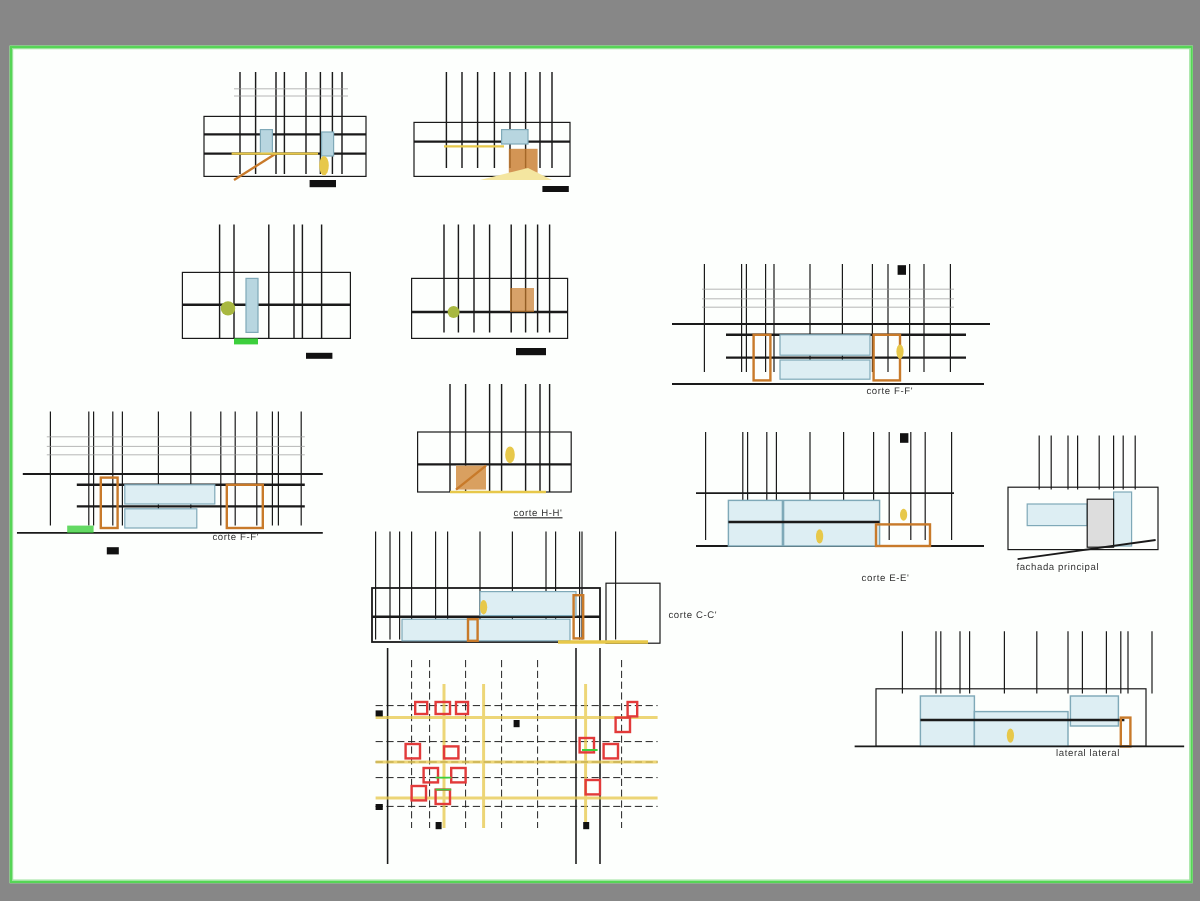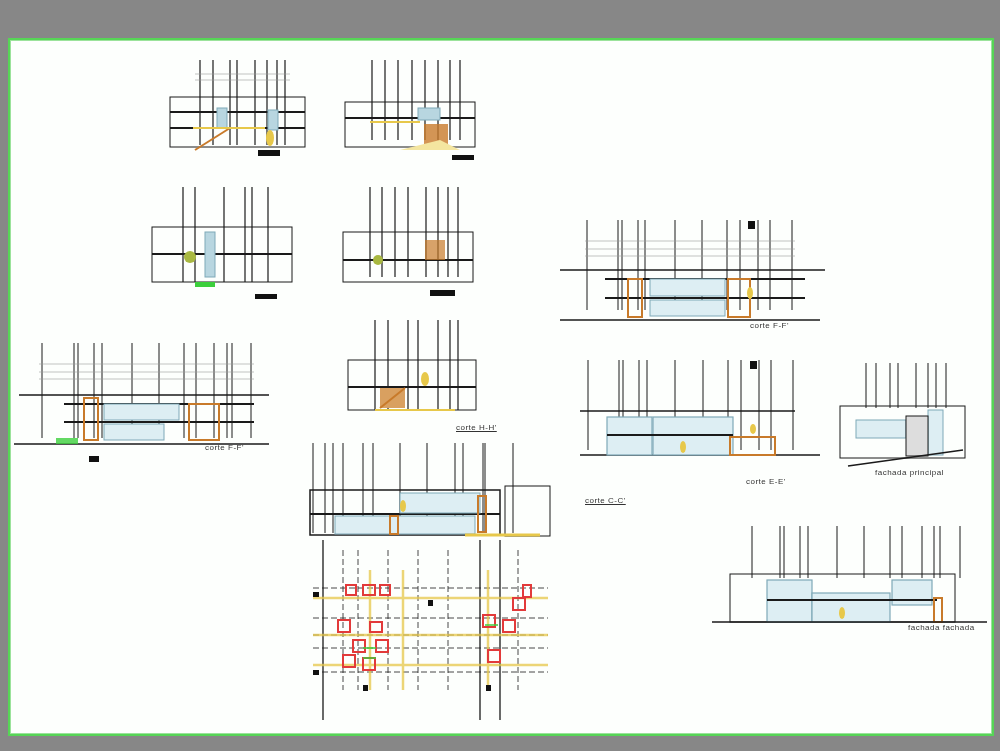--- a/index.html
+++ b/index.html
@@ -1,20 +1,20 @@
 <!DOCTYPE html>
 <html><head>
 <meta charset="utf-8">
 <style>
   html,body{margin:0;padding:0;}
   body{width:1000px;height:751px;background:#878787;position:relative;overflow:hidden;font-family:"Liberation Sans",sans-serif;}
   .sheet{position:absolute;left:8px;top:38px;width:982px;height:694px;background:#fdfffd;border:2px solid #56d556;box-shadow:0 0 0 1px #9be39b inset;}
   .drawing{position:absolute;}
   .drawing svg{display:block;}
-  .label{position:absolute;font-size:8px;color:#333;letter-spacing:0.5px;white-space:nowrap;font-family:"Liberation Sans",sans-serif;margin-left:28px;}
+  .label{position:absolute;font-size:8px;color:#333;letter-spacing:0.5px;white-space:nowrap;font-family:"Liberation Sans",sans-serif;}
 </style>
 </head>
 <body>
 
 <div class="sheet"></div>
 
 <div class="drawing" style="left:165px;top:50px;">
   <svg width="145" height="110" viewBox="0 0 145 110">
     <g stroke="#1a1a1a" stroke-width="1.2">
       <line x1="35" y1="10" x2="35" y2="95"></line>
@@ -276,21 +276,21 @@
     <g fill="#ddeef3" stroke="#7fa9b8">
         <rect x="95" y="55" width="80" height="20"></rect>
         <rect x="30" y="78" width="140" height="18"></rect>
       </g>
     <rect x="85" y="78" width="8" height="18" fill="none" stroke="#c87a2a" stroke-width="2"></rect>
     <rect x="173" y="58" width="8" height="36" fill="none" stroke="#c87a2a" stroke-width="2"></rect>
     <ellipse cx="98" cy="68" rx="3" ry="6" fill="#e7c84a"></ellipse>
     <line x1="160" y1="97" x2="235" y2="97" stroke="#e7c84a" stroke-width="3"></line>
   </svg>
 </div>
-<div class="label" style="left:557px;top:496px;text-decoration:underline;">corte C-C'</div>
+<div class="label" style="left:557px;top:508px;">corte C-C'</div>
 
 <div class="drawing" style="left:308px;top:540px;">
   <svg width="255" height="180" viewBox="0 0 255 180">
     <g stroke="#1a1a1a" stroke-width="1.3">
       <line x1="15" y1="0" x2="15" y2="180"></line>
         <line x1="172" y1="0" x2="172" y2="180"></line>
         <line x1="192" y1="0" x2="192" y2="180"></line>
     </g>
     <g stroke="#1a1a1a" stroke-width="0.8" stroke-dasharray="6,3">
       <line x1="5" y1="48" x2="240" y2="48"></line>
@@ -366,13 +366,13 @@
       <rect x="55" y="62" width="45" height="42"></rect>
         <rect x="100" y="75" width="78" height="29"></rect>
         <rect x="180" y="62" width="40" height="25"></rect>
     </g>
     <line x1="55" y1="82" x2="225" y2="82" stroke="#1a1a1a" stroke-width="2"></line>
     <ellipse cx="130" cy="95" rx="3" ry="6" fill="#e7c84a"></ellipse>
     <rect x="222" y="80" width="8" height="24" fill="none" stroke="#c87a2a" stroke-width="2"></rect>
     <line x1="0" y1="104" x2="275" y2="104" stroke="#1a1a1a" stroke-width="1.5"></line>
   </svg>
 </div>
-<div class="label" style="left:880px;top:623px;">fachada fachada</div>
+<div class="label" style="left:880px;top:623px;">lateral lateral</div>
 
 </body></html>

